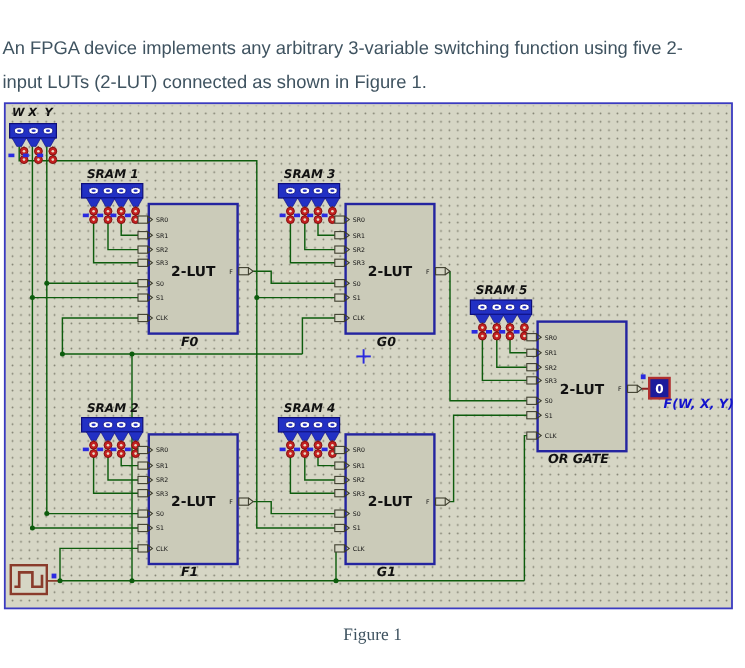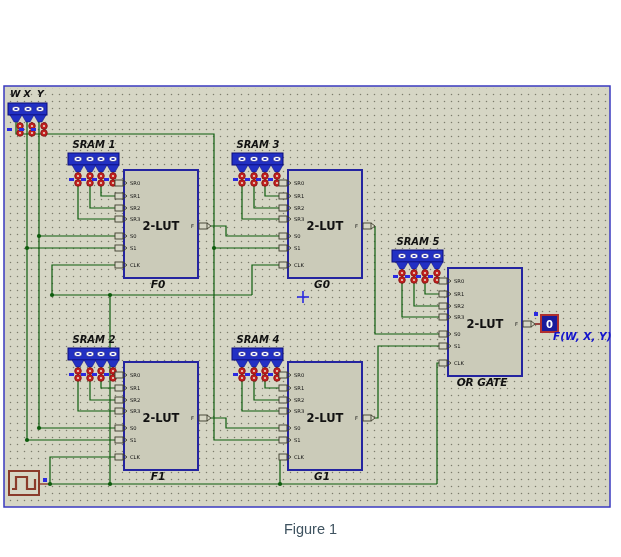--- a/index.html
+++ b/index.html
@@ -2,27 +2,28 @@
 <html><head>
 <meta charset="utf-8">
 <style>
   html,body{margin:0;padding:0;background:#ffffff;}
   .page{position:relative;width:621px;height:557px;background:#fff;overflow:hidden;
         font-family:"Liberation Sans",sans-serif;}
   .question{position:absolute;left:2px;top:12px;width:592px;
             font-size:15.3px;line-height:1.8;color:#3f5360;}
   .figwrap{position:absolute;left:0;top:0;}
   .caption{position:absolute;left:0;top:521px;width:621px;text-align:center;
-           font-size:14.5px;color:#3f5360;}
+           font-size:14.5px;color:#3f5360;font-family:Liberation Serif, serif;}
   svg text{font-family:"DejaVu Sans",sans-serif;}
 </style>
 </head>
 <body>
 
 <div class="page">
+  <p class="question">An FPGA device implements any arbitrary 3-variable switching function using five 2-input LUTs (2-LUT) connected as shown in Figure 1.</p>
   <div class="figwrap">
     <svg id="schematic" width="621" height="557">
         <defs>
           <pattern id="dots" width="7" height="7" patternUnits="userSpaceOnUse">
             <circle cx="3.5" cy="3.5" r="0.75" fill="#7c7c6c"></circle>
           </pattern>
         </defs>
         <rect x="4" y="86" width="606" height="421" fill="#d6d6c5" stroke="#3a3ac0" stroke-width="1.5"></rect>
         <rect x="6" y="88" width="602" height="417" fill="url(#dots)"></rect>
         <g>

